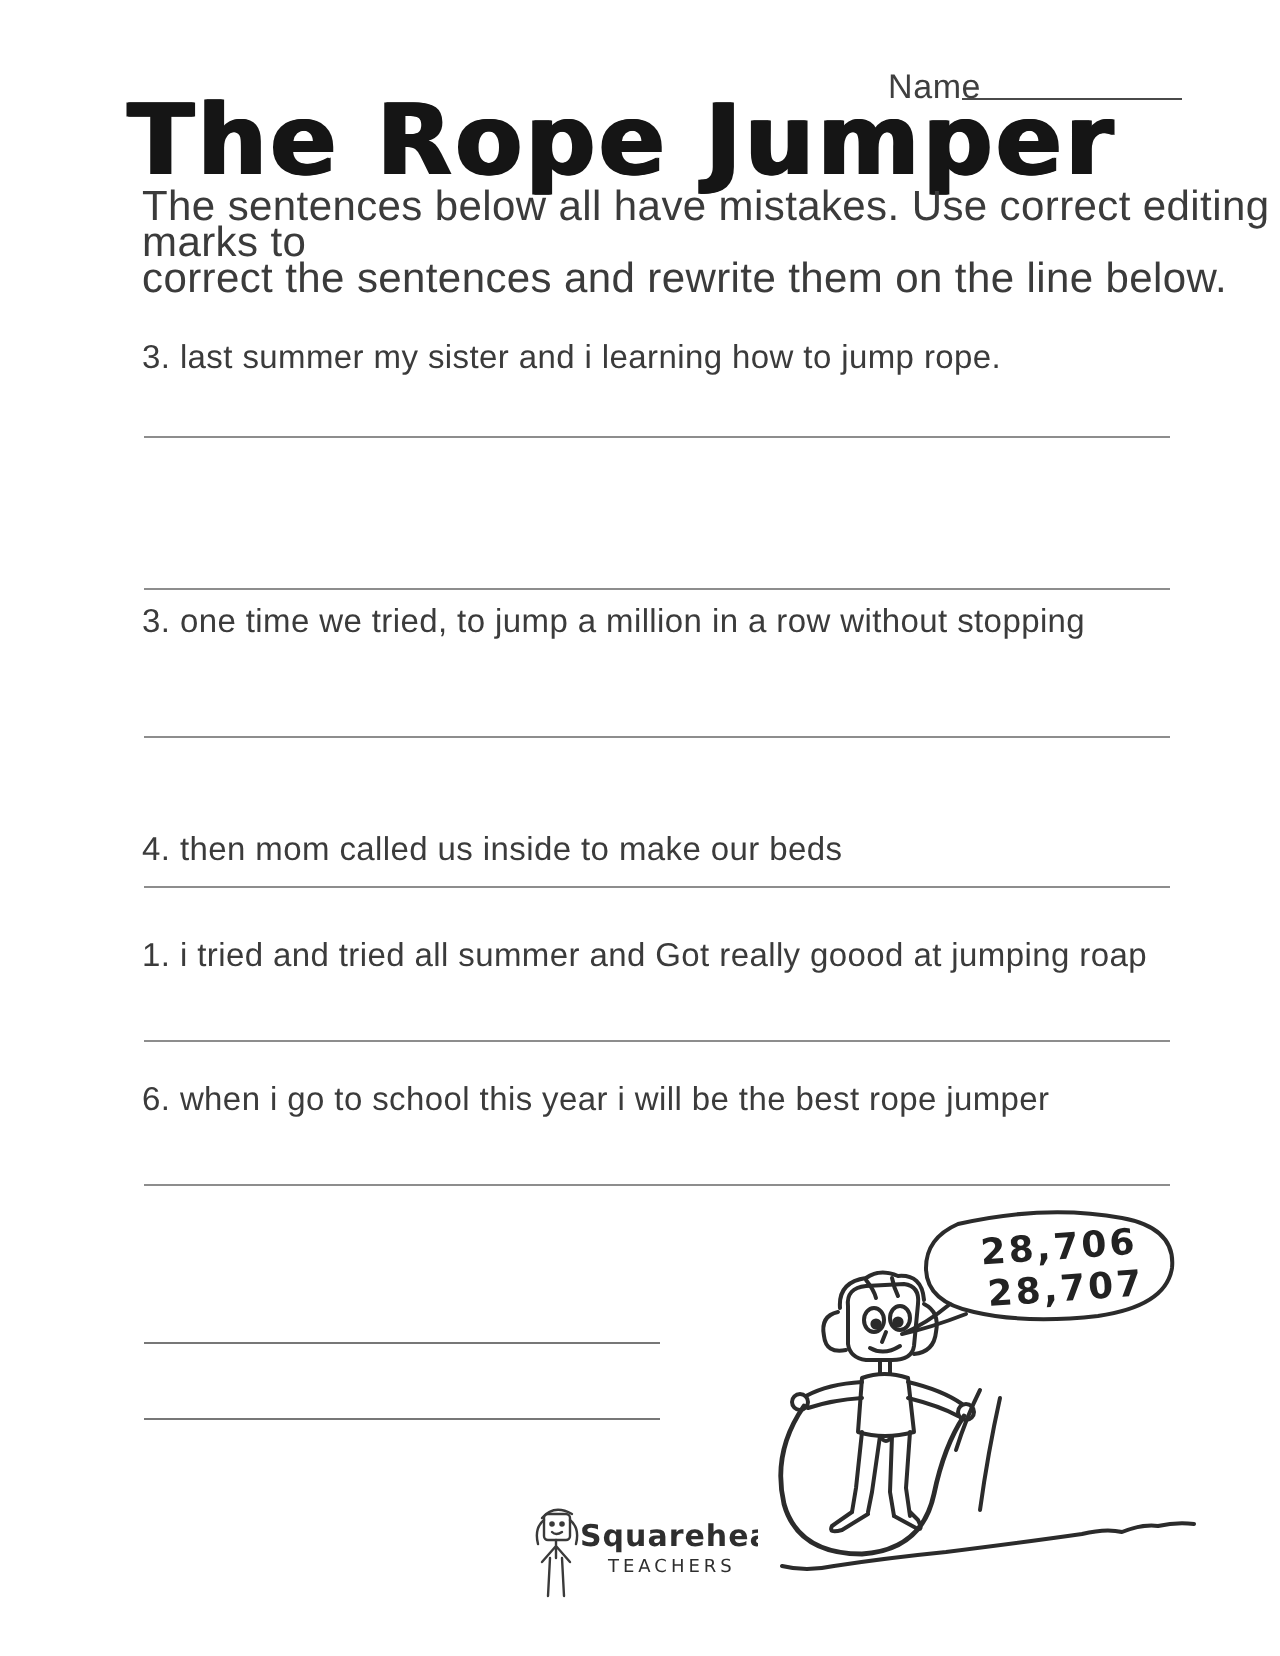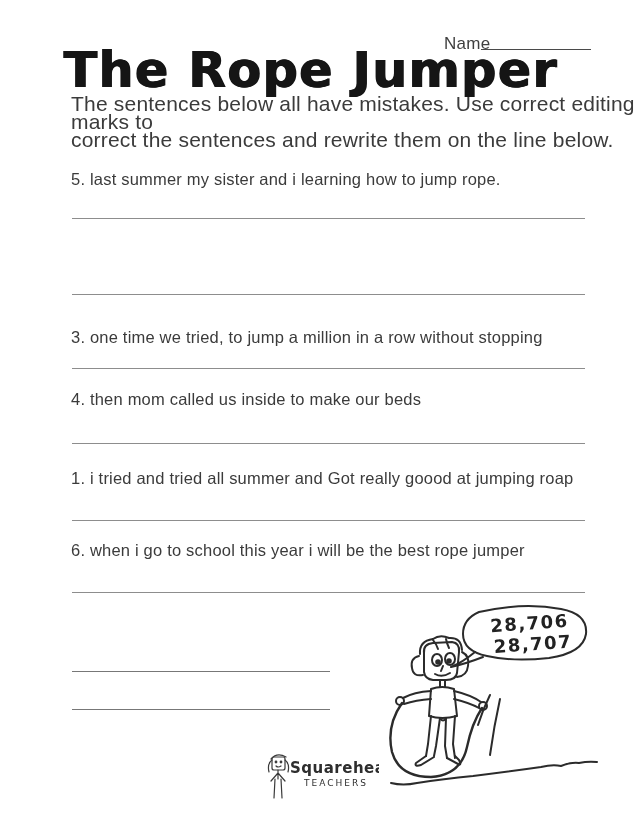--- a/index.html
+++ b/index.html
@@ -50,29 +50,29 @@
 </head>
 <body>
 
 <div class="sheet">
 
   <div class="name-label">Name</div>
   <div class="name-line"></div>
   <h1 class="title">The Rope Jumper</h1>
   <p class="instructions"><span>The sentences below all have mistakes. Use correct editing marks to</span><br><span>correct the sentences and rewrite them on the line below.</span></p>
 
-  <div class="sentence" style="top:170px">5. last summer my sister and i learning how to jump rope.</div>
+  <div class="sentence" style="top:170px">3. last summer my sister and i learning how to jump rope.</div>
   <div class="answer-line" style="top:218px"></div>
 
   <div class="answer-line" style="top:294px"></div>
 
-  <div class="sentence" style="top:328px">3. one time we tried, to jump a million in a row without stopping</div>
+  <div class="sentence" style="top:302px">3. one time we tried, to jump a million in a row without stopping</div>
   <div class="answer-line" style="top:368px"></div>
 
-  <div class="sentence" style="top:390px">4. then mom called us inside to make our beds</div>
+  <div class="sentence" style="top:416px">4. then mom called us inside to make our beds</div>
   <div class="answer-line" style="top:443px"></div>
 
   <div class="sentence" style="top:469px">1. i tried and tried all summer and Got really goood at jumping roap</div>
   <div class="answer-line" style="top:520px"></div>
 
   <div class="sentence" style="top:541px">6. when i go to school this year i will be the best rope jumper</div>
   <div class="answer-line" style="top:592px"></div>
 
   <div class="answer-line short" style="top:671px"></div>
   <div class="answer-line short" style="top:709px"></div>

